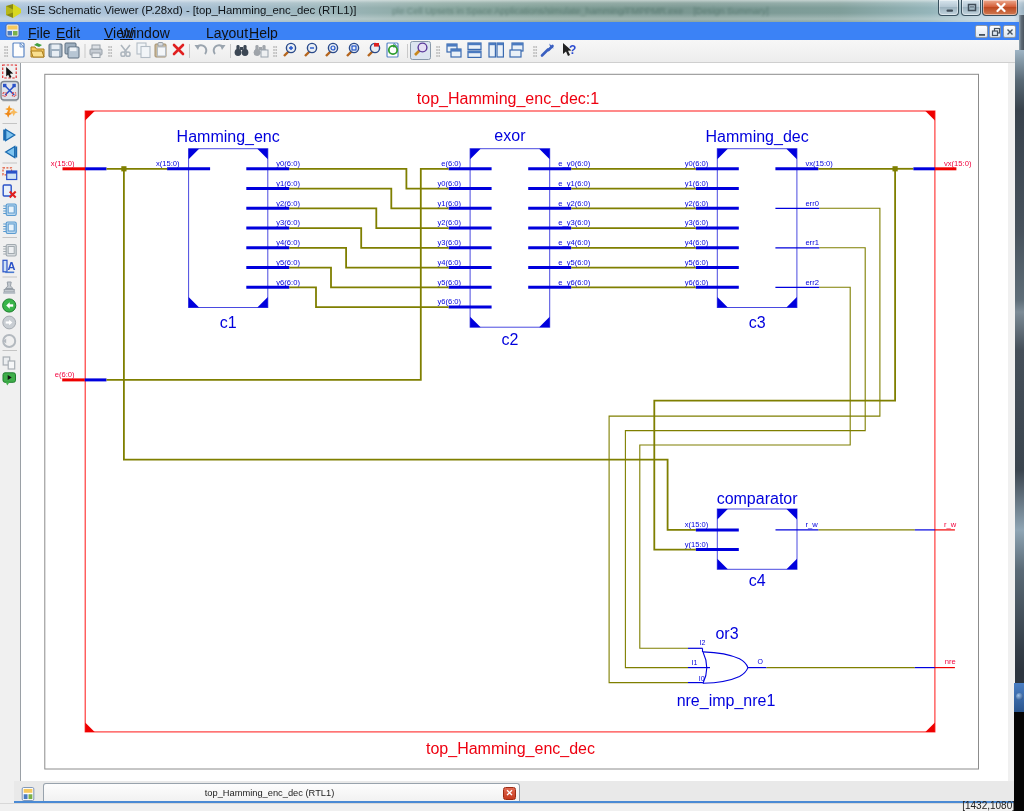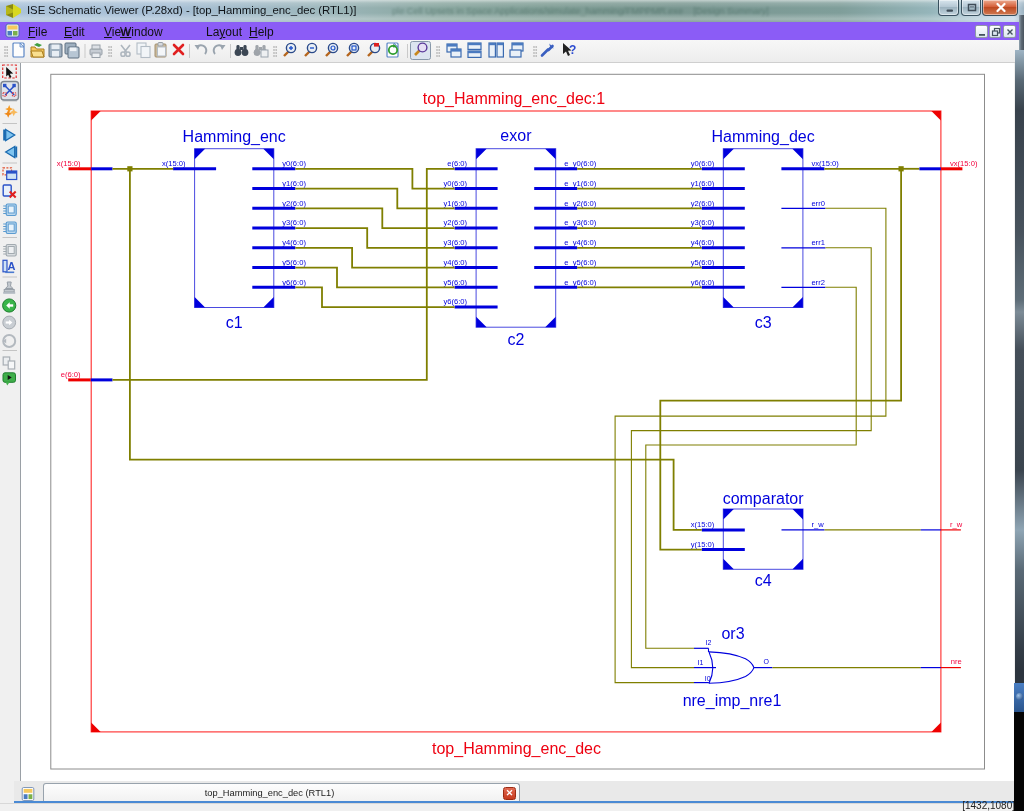--- a/index.html
+++ b/index.html
@@ -6,27 +6,27 @@
 background:linear-gradient(90deg,#abc3da 0px,#a8c0d6 170px,#9db7bc 320px,#8aa7a0 440px,#7f9d95 550px,#7a9791 680px,#7f9e9a 840px,#95b5ba 930px,#bdd3e2 990px,#c5d9e8 1014px,#9db3c1 1024px);}
 #titlebar::after{content:"";position:absolute;left:0;top:0;width:100%;height:100%;
 background:linear-gradient(180deg,rgba(255,255,255,.55) 0px,rgba(255,255,255,.18) 3px,rgba(255,255,255,0) 8px,rgba(255,255,255,0) 13px,rgba(255,255,255,.28) 19px,rgba(255,255,255,.12) 22px)}
 #tbicon{position:absolute;left:6px;top:4px;width:15px;height:14px;z-index:3}
 #tbtext{position:absolute;left:27px;top:4px;font-size:11.4px;color:#101418;z-index:3;letter-spacing:-0.05px}
 #tbghost{position:absolute;left:392px;top:5.5px;font-size:9.2px;color:#30544a;opacity:.42;filter:blur(1.3px);z-index:2;white-space:nowrap}
 .wbtn{position:absolute;top:0;height:15.5px;z-index:4;border:1px solid #39505e;border-top:none;border-radius:0 0 4px 4px;box-shadow:inset 0 0 0 1px rgba(255,255,255,.45)}
 #bmin{left:938px;width:21px;background:linear-gradient(180deg,#d8e5ee,#b5c8d4 45%,#9db3c0 50%,#c2d4de)}
 #bmax{left:960.5px;width:20px;background:linear-gradient(180deg,#d8e5ee,#b5c8d4 45%,#9db3c0 50%,#c2d4de)}
 #bclose{left:981.5px;width:36.5px;background:linear-gradient(180deg,#edab90,#d4603a 45%,#bd4a22 50%,#d07a52)}
-#menubar{position:absolute;left:0;top:22px;width:1024px;height:18px;background:#8b5cf6;font-size:12px;color:#111}
+#menubar{position:absolute;left:0;top:22px;width:1024px;height:18px;background:#3b82f6;font-size:14px;color:#111}
 .mi{position:absolute;top:3px}
 #mdi{position:absolute;top:2.5px;height:13.5px}
 .mdib{position:absolute;top:0;width:12.5px;height:13.5px;border:1px solid #8e99a8;border-radius:2px;background:linear-gradient(180deg,#fdfeff,#dce6f0);color:#44515e;font-size:9px;text-align:center;line-height:12px}
 #toolbar{position:absolute;left:0;top:40px;width:1024px;height:23px;background:linear-gradient(180deg,#f7f7f7,#ededed);border-bottom:1px solid #cfcfcf}
 #lefttb{position:absolute;left:0;top:63px;width:21px;height:718px;background:#f0f0f0;border-right:1px solid #9aa0a6}
-#canvas{position:absolute;left:20px;top:63px;width:994px;height:718px;background:#ffffff}
+#canvas{position:absolute;left:14px;top:63px;width:994px;height:718px;background:#ffffff}
 #tabbar{position:absolute;left:14px;top:781px;width:1024px;height:28px;background:#e9e9e9}
 #tab{position:absolute;left:29px;top:1.5px;width:477px;height:19px;background:linear-gradient(180deg,#fdfdfd,#f1f1f1);border:1px solid #98a2ac;border-bottom:none;border-radius:3px 3px 0 0;font-size:9.3px;color:#222;text-align:center;line-height:18px;padding-right:24px}
 #tabline{position:absolute;left:0;top:20px;width:1014px;height:2.2px;background:#4a8ad4}
 #tabx{position:absolute;left:489px;top:6px;width:13px;height:12.5px;background:linear-gradient(180deg,#e26a52,#c63a1e);border:1px solid #9c2a12;border-radius:2.5px;color:#fff;font-size:9px;font-weight:bold;text-align:center;line-height:11px}
 #tabicon{position:absolute;left:7px;top:5.5px;width:15px;height:14.5px}
 #statusbar{position:absolute;left:0;top:803px;width:1024px;height:8px;background:#f0f0f0;border-top:1px solid #d8d8d8}
 #coords{position:absolute;right:9px;top:-4px;font-size:10px;color:#222}
 #rightstrip{position:absolute;left:1015px;top:50px;width:9px;height:761px;background:linear-gradient(180deg,#9eb4c4 0px,#5a6a76 30px,#38424c 60px,#47525c 180px,#5e6d78 250px,#7c8b96 262px,#454f59 300px,#3a444e 420px,#8fa5b4 480px,#5a6a76 520px,#333c46 600px,#2c343e 620px)}
 #blueic{position:absolute;left:1014px;top:683px;width:10px;height:29px;background:linear-gradient(180deg,#4a7fc4,#2a548c)}
 #blueic::after{content:"";position:absolute;left:1.5px;top:10px;width:7px;height:7px;border-radius:50%;background:radial-gradient(circle at 35% 35%,#9ec2e8,#173e78)}
@@ -53,21 +53,21 @@
       </svg></div>
 </div>
 <div id="menubar">
  <svg style="position:absolute;left:5px;top:1px" width="15" height="15" viewBox="0 0 15 15">
       <rect x="1" y="1" width="13" height="13" rx="2" fill="#e8eef6" stroke="#4a6ab0"></rect>
       <rect x="2.5" y="2.5" width="10" height="4" fill="#f5c85c"></rect>
       <rect x="2.5" y="8" width="4.5" height="4.5" fill="#4a7ac0"></rect>
       <rect x="8" y="8" width="4.5" height="4.5" fill="#7ab04a"></rect>
     </svg>
  <span class="mi" style="left:28px"><span class="u">F</span>ile</span>
- <span class="mi" style="left:64px"><span class="u">E</span>dit</span>
+ <span class="mi" style="left:56px"><span class="u">E</span>dit</span>
  <span class="mi" style="left:104px"><span class="u">V</span>iew</span>
  <span class="mi" style="left:120px"><span class="u">W</span>indow</span>
  <span class="mi" style="left:206px">La<span class="u">y</span>out</span>
  <span class="mi" style="left:249px"><span class="u">H</span>elp</span>
  <div id="mdi" style="left:975px;width:45px">
   <div class="mdib" style="left:0"><svg width="12" height="12" viewBox="0 0 12 12">
           <rect x="3" y="8" width="6" height="1.8" fill="#44515e"></rect>
         </svg></div>
   <div class="mdib" style="left:13.5px"><svg width="12" height="12" viewBox="0 0 12 12">
           <rect x="4.5" y="2.5" width="5" height="4.5" fill="none" stroke="#44515e" stroke-width="1.2"></rect>

